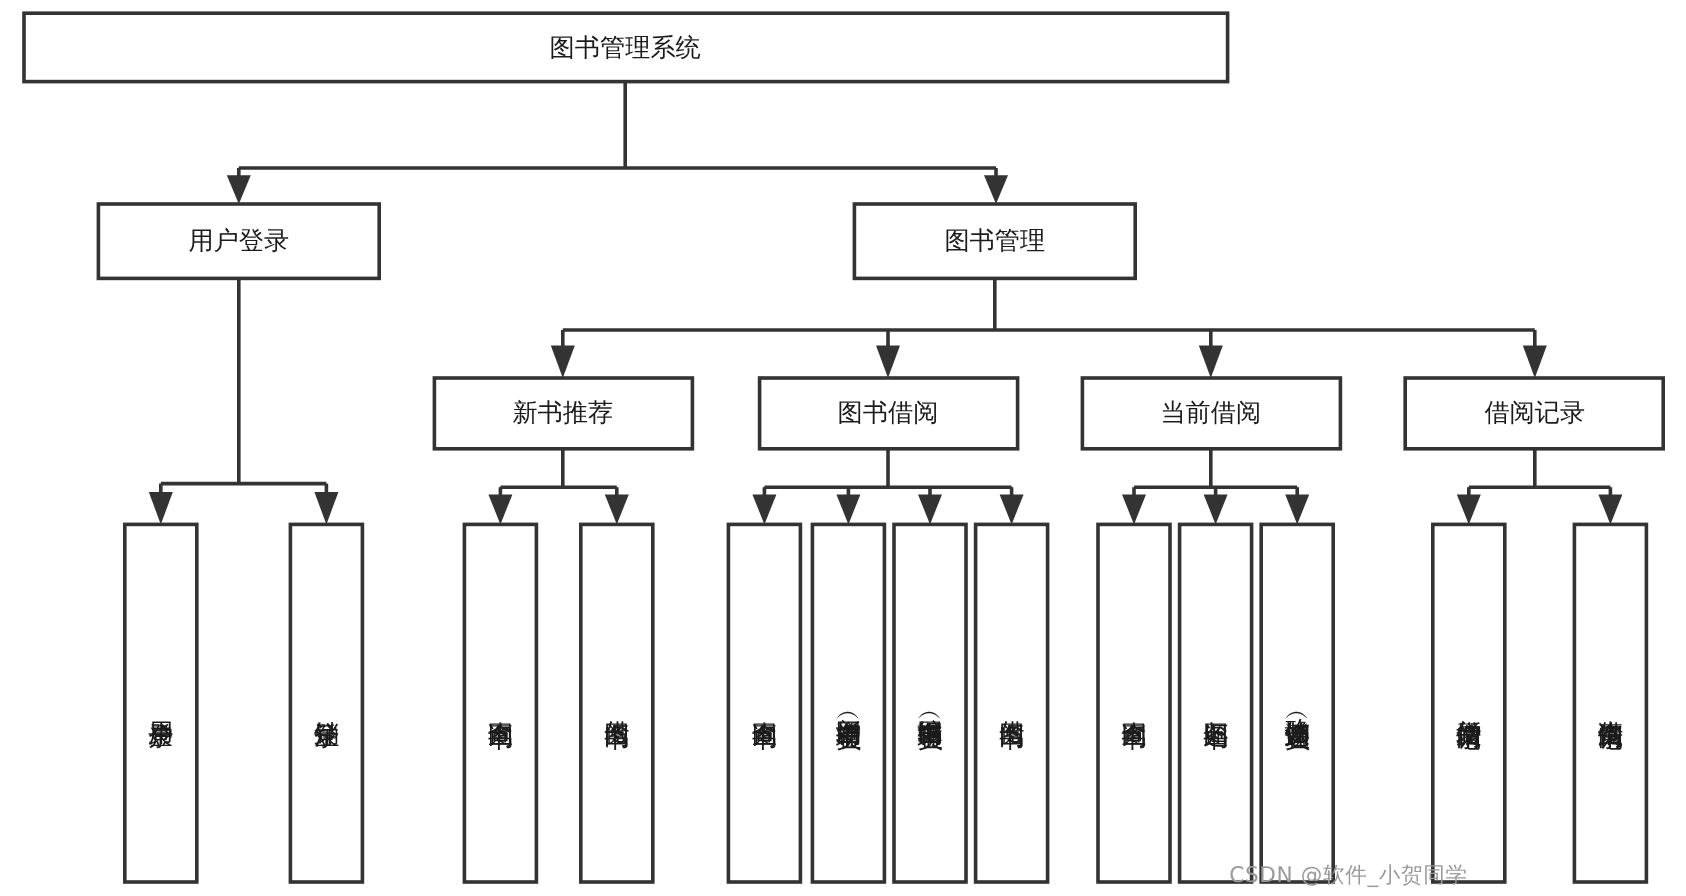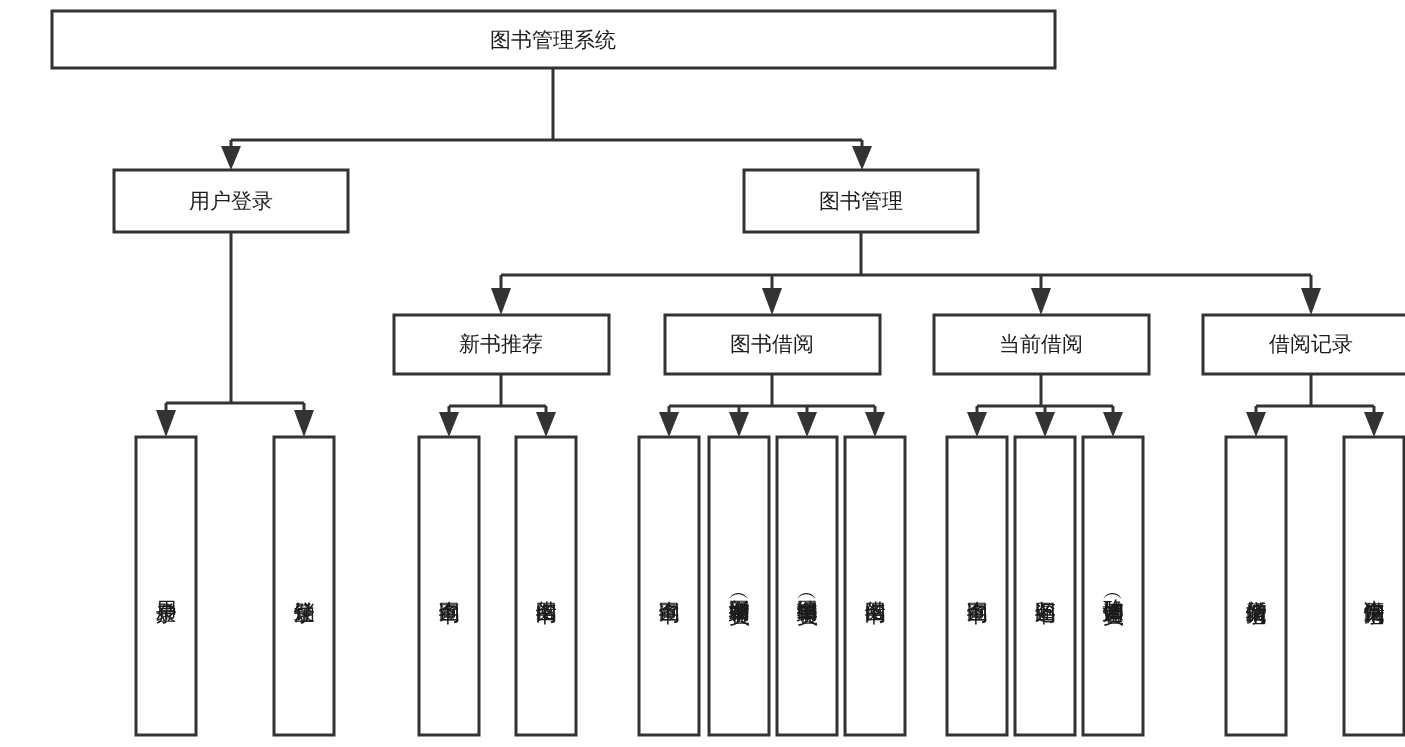--- a/index.html
+++ b/index.html
@@ -10,21 +10,20 @@
   body {
     width: 1405px;
     height: 747px;
     font-family: "DejaVu Sans", "Liberation Sans", sans-serif;
     overflow: hidden;
   }
   #diagram-root {
     position: relative;
     width: 1237px;
     height: 747px;
-    margin-left: 32px;
   }
   svg.diagram {
     position: absolute;
     left: 0;
     top: 0;
     width: 1405px;
     height: 747px;
     display: block;
   }
   .node-rect {
@@ -225,14 +224,15 @@
   <div class="node-label-v" style="left:745px; top:437px; width:60px; height:298px;">编辑图书（管理员）</div>
   <div class="node-label-v" style="left:813px; top:437px; width:60px; height:298px;">借阅图书</div>
 
   <div class="node-label-v" style="left:915px; top:437px; width:60px; height:298px;">查询图书</div>
   <div class="node-label-v" style="left:983px; top:437px; width:60px; height:298px;">归还图书</div>
   <div class="node-label-v" style="left:1051px; top:437px; width:60px; height:298px;">确认归还（管理员）</div>
 
   <div class="node-label-v" style="left:1194px; top:437px; width:60px; height:298px;">新增借阅记录</div>
   <div class="node-label-v" style="left:1312px; top:437px; width:60px; height:298px;">查询借阅记录</div>
 
+  <div class="watermark">CSDN @软件_小贺同学</div>
 
 </div>
 
 </body></html>

